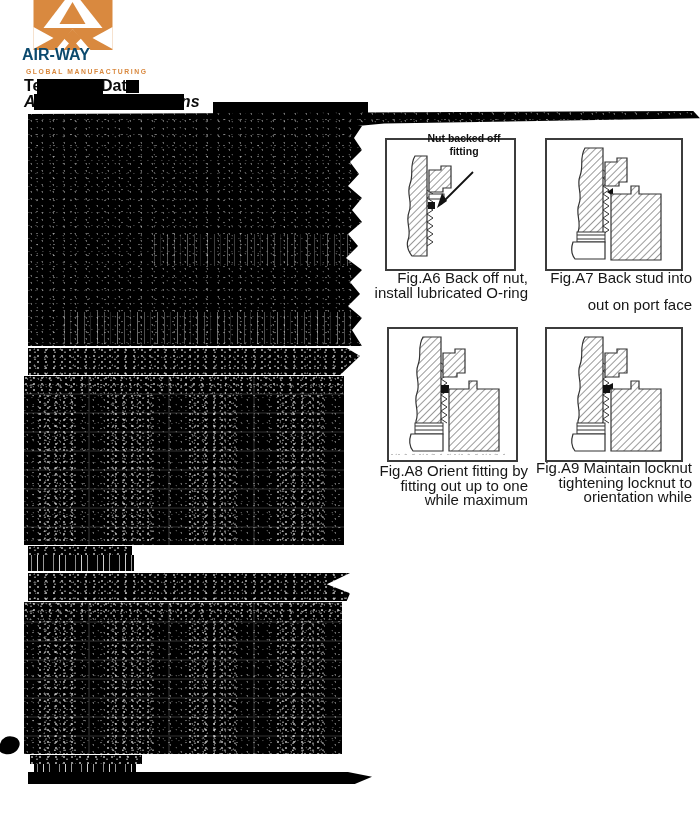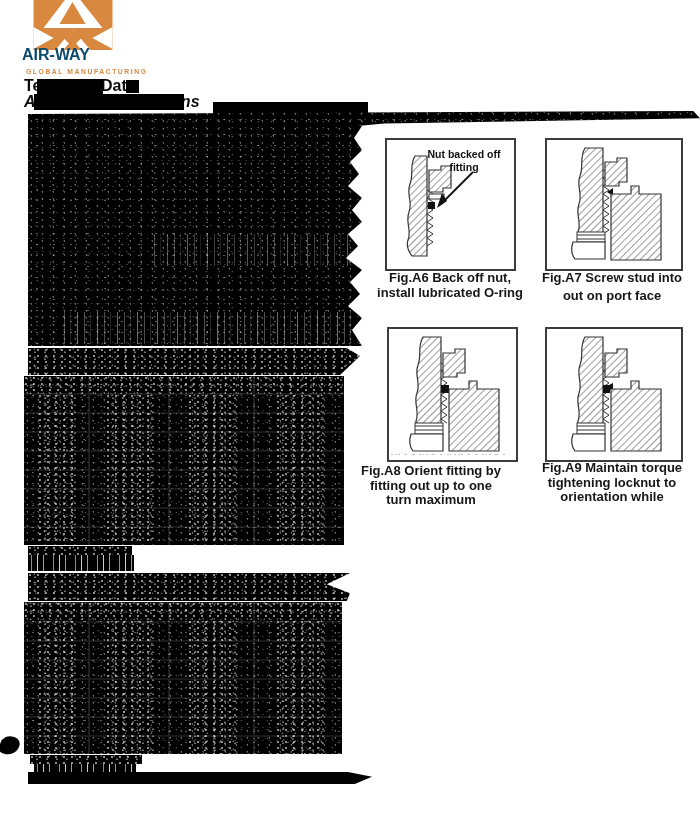--- a/index.html
+++ b/index.html
@@ -73,24 +73,24 @@
   .table-gar .hdr{
     position:absolute;left:0;top:0;right:0;height:18px;
   }
   .colspk{position:absolute;top:18px;bottom:0;}
 
   
   .figbox{
     position:absolute;background:#fff;border:2px solid #3c3c3c;
   }
   .figcap{
-    position:absolute;text-align:center;font-size:13px;line-height:14.5px;
-    font-weight:bold;color:#161616;
-  }
-  .figcap .gap{margin-top:3px;}
+    position:absolute;text-align:right;font-size:15px;line-height:14.5px;
+    font-weight:normal;color:#161616;
+  }
+  .figcap .gap{margin-top:12px;}
   .annot{
     position:absolute;text-align:center;font-size:10.5px;line-height:13px;
     font-weight:bold;color:#111;
   }
   .faint-strip{
     position:absolute;opacity:.35;
     background-image:
       radial-gradient(circle at 30% 50%, rgba(60,60,60,.9) 0 .7px, transparent 1px),
       radial-gradient(circle at 70% 40%, rgba(60,60,60,.8) 0 .6px, transparent 1px);
     background-size:7px 5px, 9px 6px;
@@ -177,21 +177,21 @@
     </defs>
     <path d="M28,16 C22,26 27,34 23,44 C19,54 26,62 22,72 C18,82 25,90 21,100 C19,106 22,112 25,116 L40,116 L40,16 Z" fill="url(#h6)" stroke="#333" stroke-width="1.2"></path>
     <polyline points="40,50 46,54 40,58 46,62 40,66 46,70 40,74 46,78 40,82 46,86 40,90 46,94 40,98 46,102 40,106" fill="none" stroke="#333" stroke-width="1"></polyline>
     <path d="M42,30 L54,30 L54,26 L64,26 L64,48 L56,48 L56,52 L42,52 Z" fill="url(#h6)" stroke="#333" stroke-width="1.2"></path>
     <rect x="42" y="54" width="15" height="5" fill="#fff" stroke="#333" stroke-width="1"></rect>
     <rect x="41" y="62" width="7" height="7" fill="#111"></rect>
     <line x1="86" y1="32" x2="54" y2="64" stroke="#111" stroke-width="1.8"></line>
     <polygon points="50,68 60,61 55,53" fill="#111"></polygon>
   </svg>
 </div>
-<div class="annot" style="left:417px;top:148px;width:94px;">
+<div class="annot" style="left:417px;top:132px;width:94px;">
   <div>Nut backed off</div>
   <div>fitting</div>
 </div>
 <div class="figcap" style="left:372px;top:271px;width:156px;">
   <div>Fig.A6 Back off nut,</div>
   <div>install lubricated O-ring</div>
 </div>
 
 <div class="figbox" style="left:545px;top:138px;width:134px;height:129px;">
   <svg width="130" height="125" viewBox="0 0 130 125">
@@ -206,21 +206,21 @@
     <path d="M58,22 L70,22 L70,18 L80,18 L80,42 L72,42 L72,46 L58,46 Z" fill="url(#h7)" stroke="#333" stroke-width="1.2"></path>
     <polygon points="60,52 66,48 66,56" fill="#111"></polygon>
     <path d="M64,54 L84,54 L84,46 L92,46 L92,54 L114,54 L114,120 L64,120 Z" fill="url(#h7)" stroke="#333" stroke-width="1.2"></path>
     <rect x="30" y="92" width="28" height="10" fill="#fff" stroke="#333" stroke-width="1"></rect>
     <line x1="30" y1="95" x2="58" y2="95" stroke="#333" stroke-width="1"></line>
     <line x1="30" y1="99" x2="58" y2="99" stroke="#333" stroke-width="1"></line>
     <path d="M26,102 C24,108 24,114 28,119 L58,119 L58,102 Z" fill="#fff" stroke="#333" stroke-width="1.2"></path>
   </svg>
 </div>
 <div class="figcap" style="left:532px;top:271px;width:160px;">
-  <div>Fig.A7 Screw stud into</div>
+  <div>Fig.A7 Back stud into</div>
   <div class="gap">out on port face</div>
 </div>
 
 <div class="figbox" style="left:387px;top:327px;width:127px;height:131px;">
   <svg width="123" height="127" viewBox="0 0 123 127">
     <defs>
       <pattern id="h8" width="5" height="5" patternTransform="rotate(45)" patternUnits="userSpaceOnUse">
         <rect width="5" height="5" fill="#fff"></rect>
           <line x1="0" y1="0" x2="0" y2="5" stroke="#555" stroke-width="1.2"></line>
       </pattern>
@@ -230,24 +230,24 @@
     <path d="M54,24 L66,24 L66,20 L76,20 L76,44 L68,44 L68,48 L54,48 Z" fill="url(#h8)" stroke="#333" stroke-width="1.2"></path>
     <rect x="52" y="56" width="8" height="8" fill="#111"></rect>
     <path d="M60,60 L80,60 L80,52 L88,52 L88,60 L110,60 L110,122 L60,122 Z" fill="url(#h8)" stroke="#333" stroke-width="1.2"></path>
     <rect x="26" y="94" width="28" height="11" fill="#fff" stroke="#333" stroke-width="1"></rect>
     <line x1="26" y1="97" x2="54" y2="97" stroke="#333" stroke-width="1"></line>
     <line x1="26" y1="101" x2="54" y2="101" stroke="#333" stroke-width="1"></line>
     <path d="M22,105 C20,111 20,117 24,122 L54,122 L54,105 Z" fill="#fff" stroke="#333" stroke-width="1.2"></path>
   </svg>
 </div>
 <div class="faint-strip" style="left:390px;top:452px;width:118px;height:7px;"></div>
-<div class="figcap" style="left:355px;top:464px;width:152px;">
+<div class="figcap" style="left:376px;top:464px;width:152px;">
   <div>Fig.A8 Orient fitting by</div>
   <div>fitting out up to one</div>
-  <div>turn maximum</div>
+  <div>while maximum</div>
 </div>
 
 <div class="figbox" style="left:545px;top:327px;width:134px;height:131px;">
   <svg width="130" height="127" viewBox="0 0 130 127">
     <defs>
       <pattern id="h9" width="5" height="5" patternTransform="rotate(45)" patternUnits="userSpaceOnUse">
         <rect width="5" height="5" fill="#fff"></rect>
           <line x1="0" y1="0" x2="0" y2="5" stroke="#555" stroke-width="1.2"></line>
       </pattern>
     </defs>
@@ -257,16 +257,16 @@
     <polygon points="58,58 66,54 66,62" fill="#111"></polygon>
     <rect x="56" y="56" width="7" height="8" fill="#111"></rect>
     <path d="M64,60 L84,60 L84,52 L92,52 L92,60 L114,60 L114,122 L64,122 Z" fill="url(#h9)" stroke="#333" stroke-width="1.2"></path>
     <rect x="30" y="94" width="28" height="11" fill="#fff" stroke="#333" stroke-width="1"></rect>
     <line x1="30" y1="97" x2="58" y2="97" stroke="#333" stroke-width="1"></line>
     <line x1="30" y1="101" x2="58" y2="101" stroke="#333" stroke-width="1"></line>
     <path d="M26,105 C24,111 24,117 28,122 L58,122 L58,105 Z" fill="#fff" stroke="#333" stroke-width="1.2"></path>
   </svg>
 </div>
 <div class="figcap" style="left:532px;top:461px;width:160px;">
-  <div>Fig.A9 Maintain torque</div>
+  <div>Fig.A9 Maintain locknut</div>
   <div>tightening locknut to</div>
   <div>orientation while</div>
 </div>
 
 </body></html>

